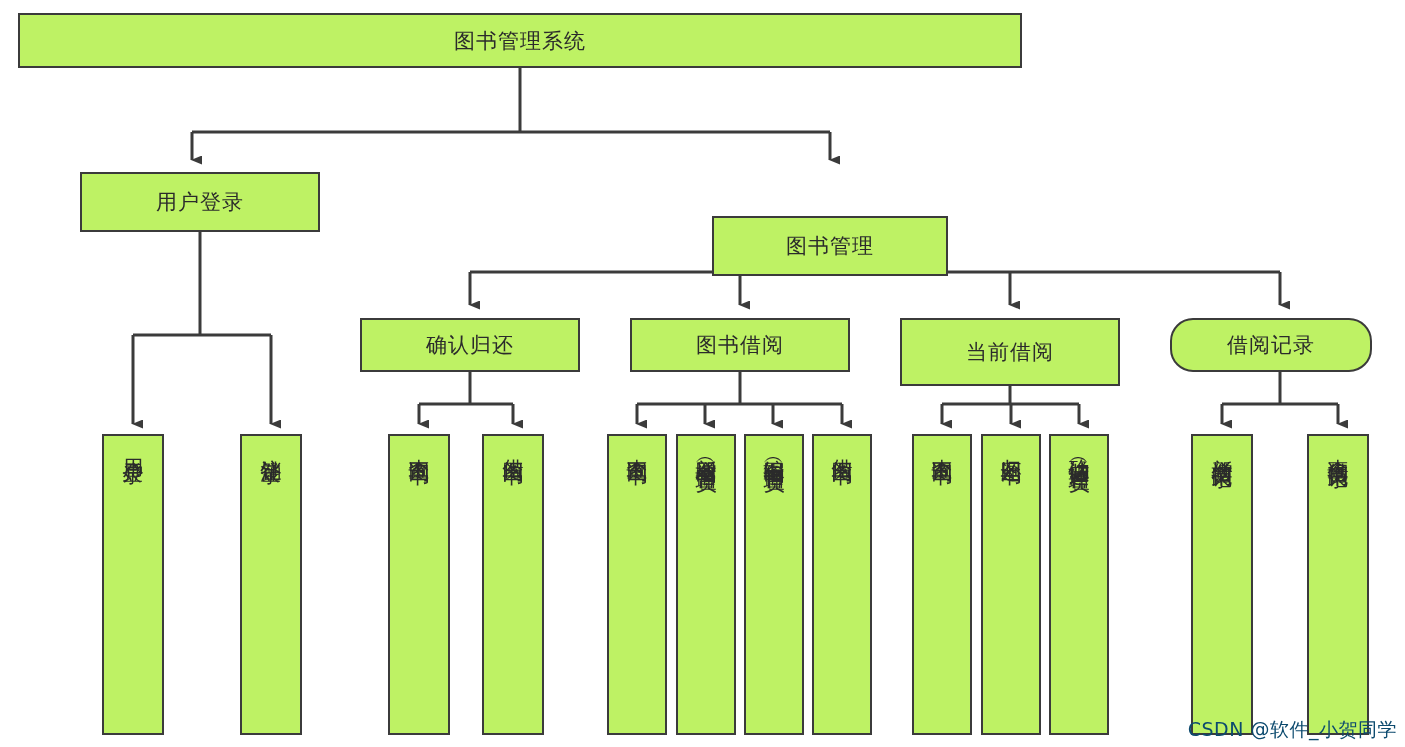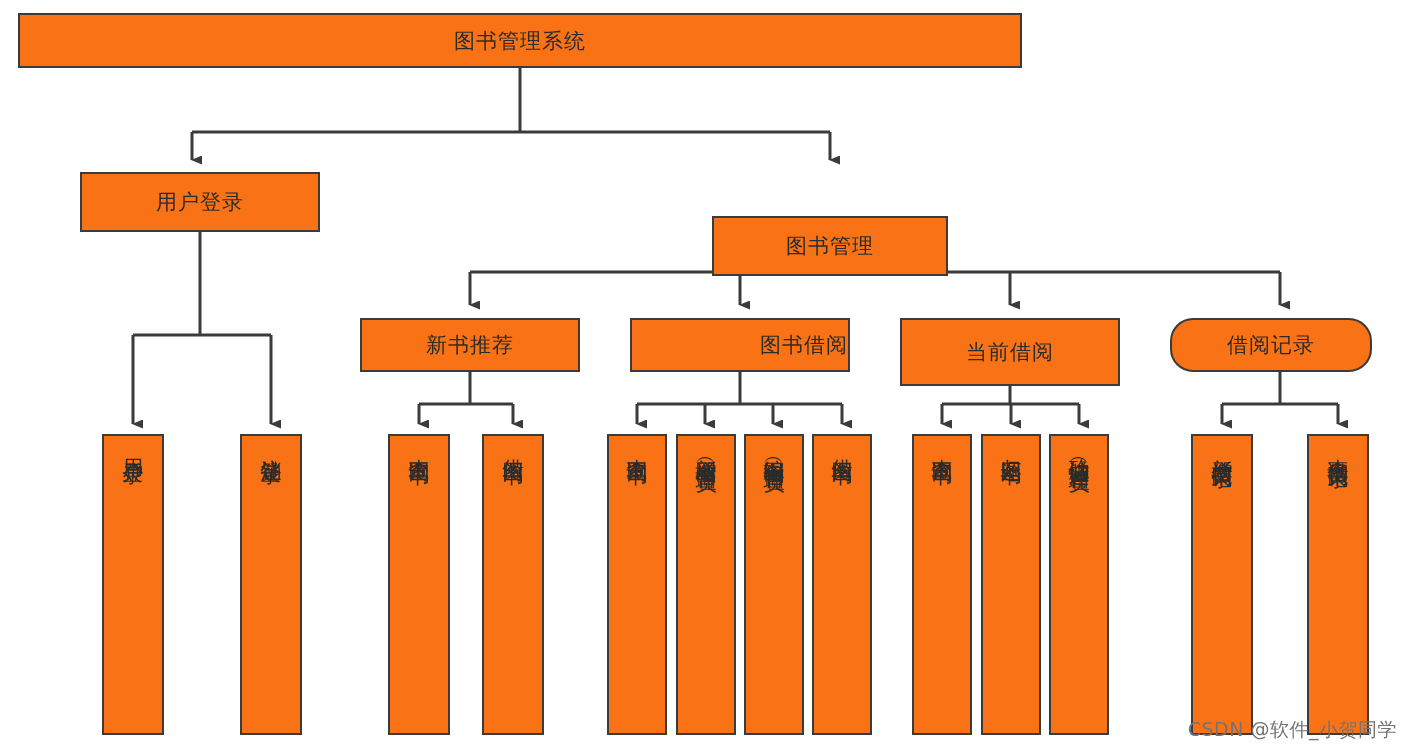--- a/index.html
+++ b/index.html
@@ -24,21 +24,21 @@
     position: absolute;
     left: 0;
     top: 0;
     width: 1405px;
     height: 747px;
     pointer-events: none;
   }
   .node {
     position: absolute;
     box-sizing: border-box;
-    background: #f97316;
+    background: #bef264;
     border: 2px solid #3b3b3b;
     display: flex;
     align-items: center;
     justify-content: center;
     color: #2b2b2b;
   }
   .node.horiz {
     font-size: 21px;
     letter-spacing: 1px;
   }
@@ -54,21 +54,21 @@
     line-height: 1.05;
     letter-spacing: 2px;
     white-space: nowrap;
     color: #2b2b2b;
   }
   .watermark {
     position: absolute;
     right: 8px;
     bottom: 4px;
     font-size: 19px;
-    color: #737373;
+    color: #0c4a6e;
     letter-spacing: 0.5px;
     white-space: nowrap;
   }
 </style>
 </head>
 <body>
 
 <div id="diagram-root">
 
   <svg id="connectors" viewBox="0 0 1405 747">
@@ -128,23 +128,23 @@
   </div>
 
   <div class="node horiz" style="left:80px; top:172px; width:240px; height:60px;">
     <span>用户登录</span>
   </div>
   <div class="node horiz" style="left:712px; top:172px; width:236px; height:60px;margin-top:44px;">
     <span>图书管理</span>
   </div>
 
   <div class="node horiz" style="left:360px; top:318px; width:220px; height:54px;">
-    <span>新书推荐</span>
+    <span>确认归还</span>
   </div>
-  <div class="node horiz" style="left:630px; top:318px; width:220px; height:54px;justify-content:flex-end;">
+  <div class="node horiz" style="left:630px; top:318px; width:220px; height:54px;">
     <span>图书借阅</span>
   </div>
   <div class="node horiz" style="left:900px; top:318px; width:220px; height:68px;">
     <span>当前借阅</span>
   </div>
   <div class="node horiz" style="left:1170px; top:318px; width:202px; height:54px;border-radius:23px;">
     <span>借阅记录</span>
   </div>
 
   <div class="node vert" style="left:102px; top:434px; width:62px; height:301px;">

